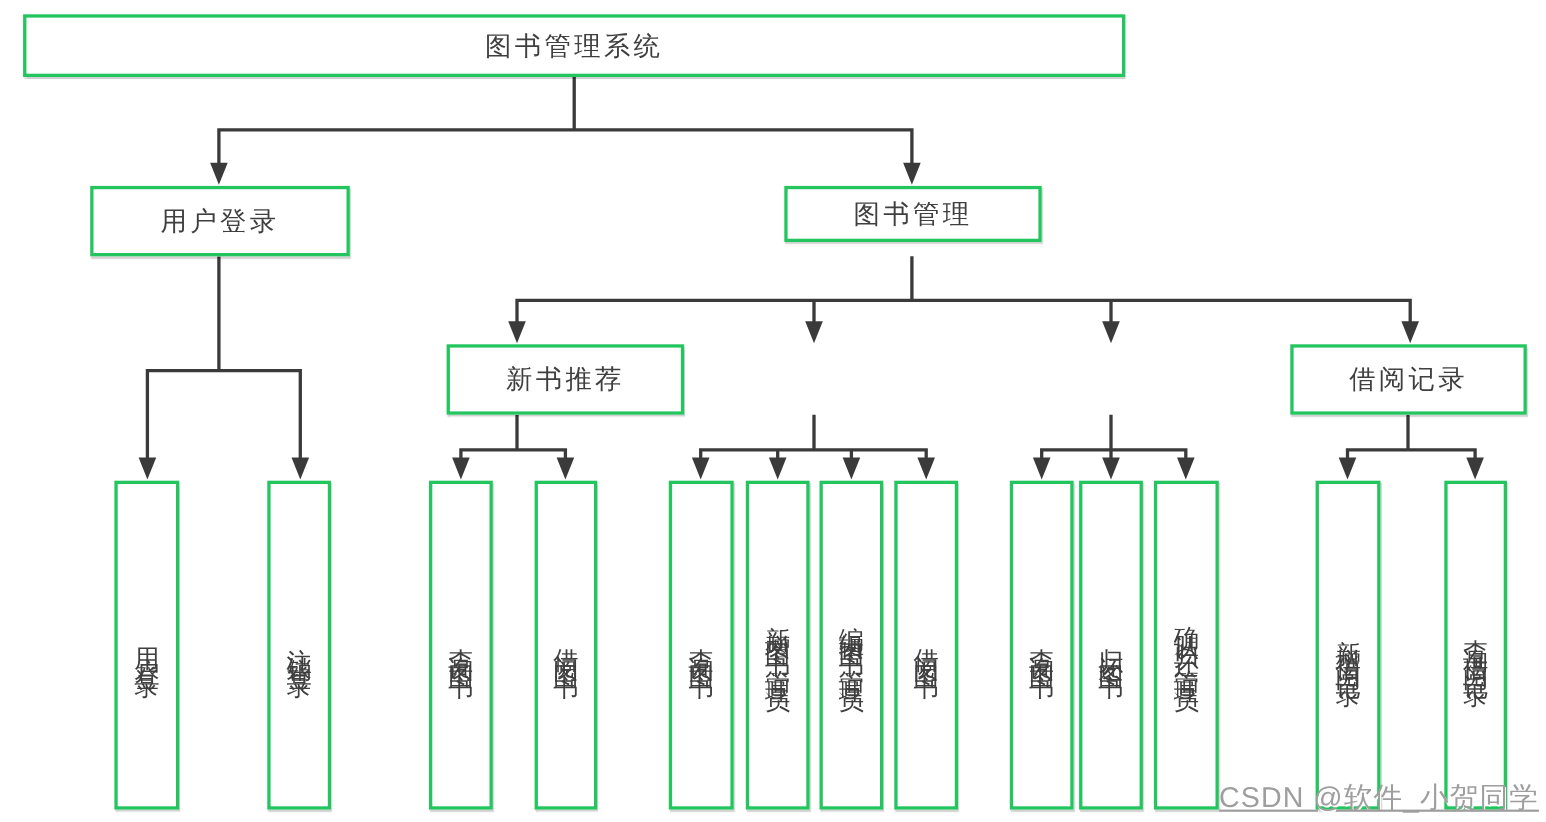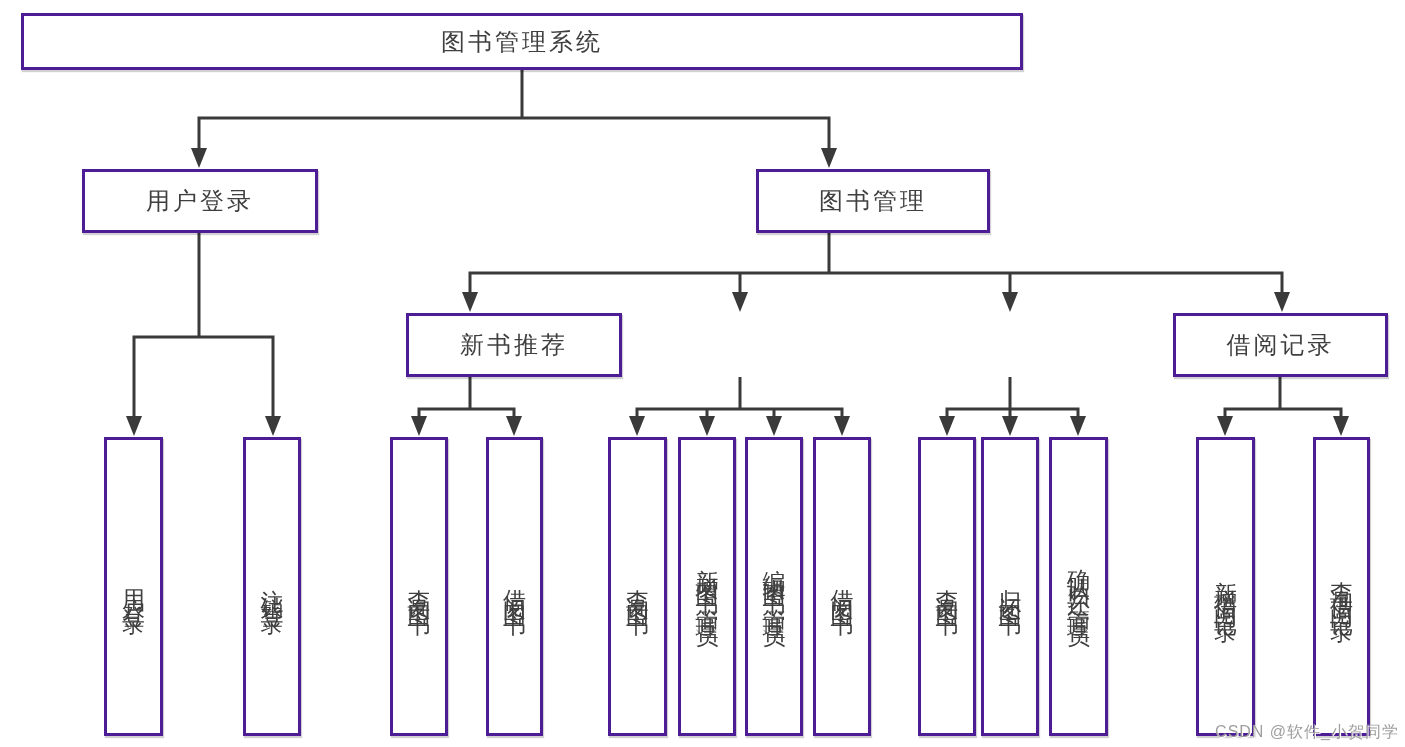--- a/index.html
+++ b/index.html
@@ -13,21 +13,21 @@
   }
   #wires {
     position: absolute;
     left: 0; top: 0;
     width: 1405px; height: 747px;
   }
   .node {
     position: absolute;
     box-sizing: border-box;
     background: #ffffff;
-    border: 3px solid #4c1d95;
+    border: 3px solid #22c55e;
     box-shadow: 1px 2px 1px rgba(0,0,0,0.18);
     color: #3f3f3f;
     display: flex;
     align-items: center;
     justify-content: center;
     text-align: center;
   }
   .hbox {
     font-size: 24px;
     letter-spacing: 3px;
@@ -39,24 +39,25 @@
     text-orientation: mixed;
     font-size: 23px;
     letter-spacing: 8px;
     line-height: 1;
   }
   .vbox span { display: inline-block; }
   #watermark {
     position: absolute;
     right: 6px;
     bottom: 4px;
-    font-size: 16px;
+    font-size: 26px;
     color: #9e9e9e;
     letter-spacing: 1px;
     text-shadow: 1px 1px 0 #ffffff;
+    text-decoration: underline;
   }
 </style>
 </head>
 <body>
 
 <div id="canvas">
 
   <svg id="wires" viewBox="0 0 1405 747" xmlns="http://www.w3.org/2000/svg">
     <g stroke="#3a3a3a" stroke-width="3" fill="none">
 
@@ -97,21 +98,21 @@
     </g>
   </svg>
 
   <div class="node hbox" style="left:21px; top:13px; width:1002px; height:57px;">
     <span>图书管理系统</span>
   </div>
 
   <div class="node hbox" style="left:82px; top:169px; width:236px; height:64px;">
     <span>用户登录</span>
   </div>
-  <div class="node hbox" style="left:713px; top:169px; width:234px; height:64px;margin-left:43px;">
+  <div class="node hbox" style="left:713px; top:169px; width:234px; height:51px;">
     <span>图书管理</span>
   </div>
 
   <div class="node hbox" style="left:362px; top:313px; width:216px; height:64px;margin-left:44px;">
     <span>新书推荐</span>
   </div>
   <div class="node hbox" style="left:1173px; top:313px; width:215px; height:64px;">
     <span>借阅记录</span>
   </div>
 

